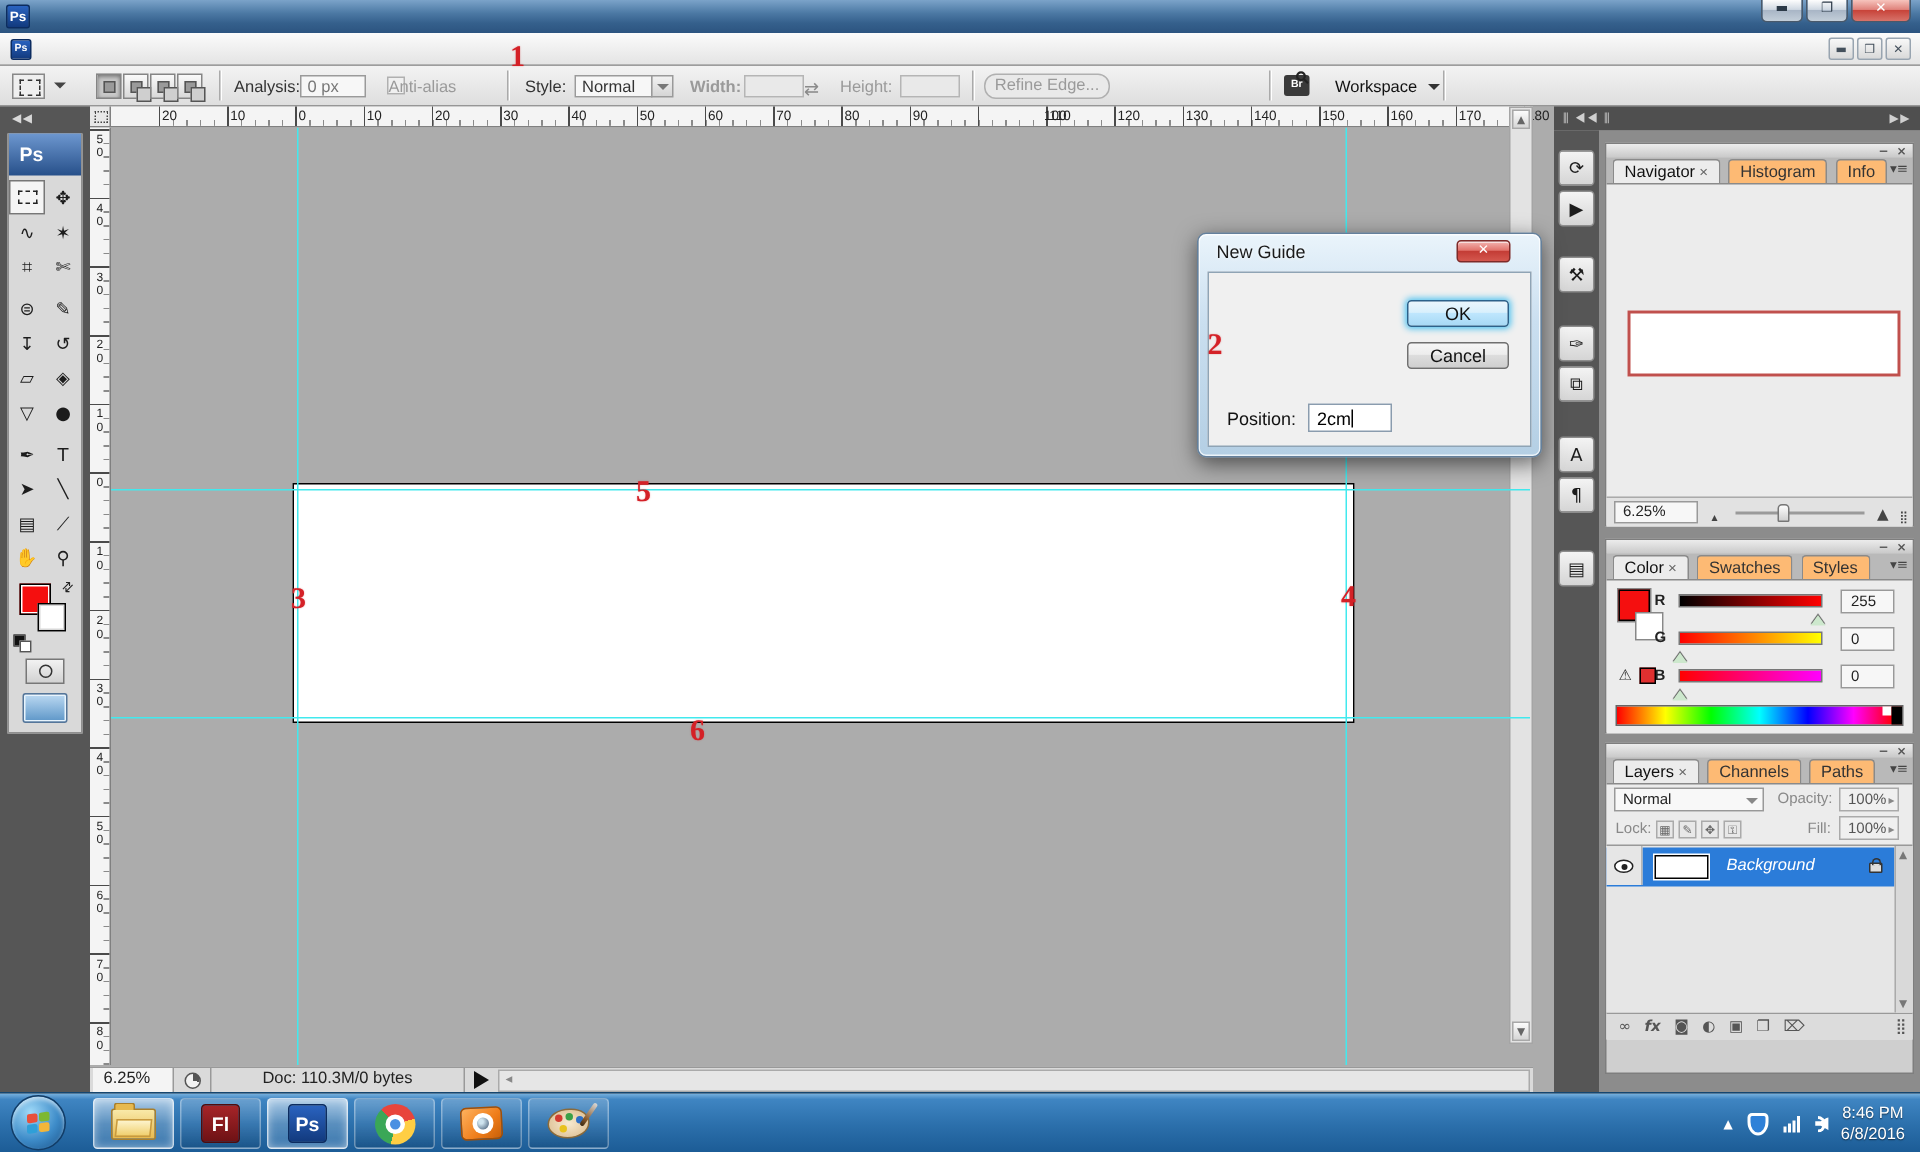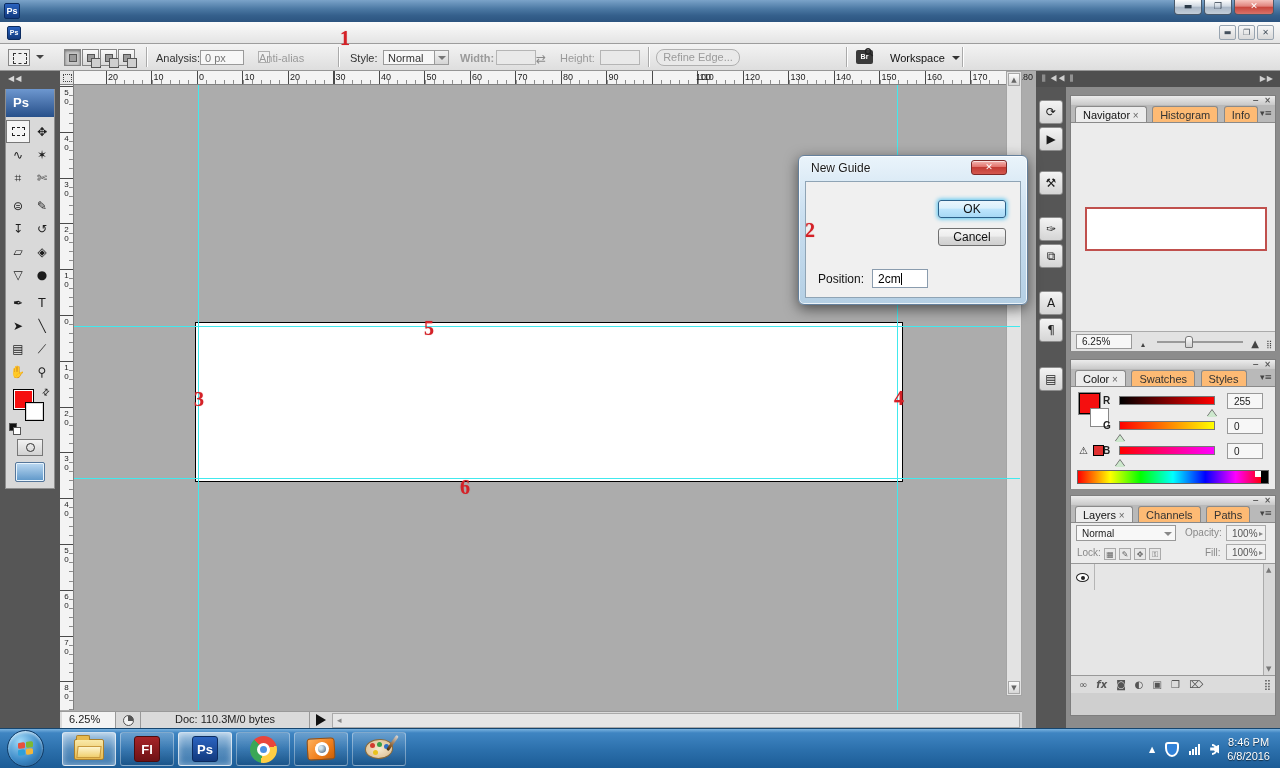--- a/index.html
+++ b/index.html
@@ -554,20 +554,25 @@
         </div>
         <div class="lrow" style="height:19px;">
           <span style="position:absolute;left:6px;top:3px;">Lock:</span>
           <span style="position:absolute;left:30px;top:1px;">
             <span class="lockico">▦</span><span class="lockico">✎</span><span class="lockico">✥</span><span class="lockico">⚿</span>
           </span>
           <span style="position:absolute;left:134px;top:3px;">Fill:</span>
           <span class="pctbox" style="left:155px;top:0;">100%</span>
         </div>
         <div id="layerlist">
+          <div id="layerrow">
+            <span id="laythumb"></span>
+            <span id="layname">Background</span>
+            <span class="cslock" style="right:8px;top:10px;"></span>
+          </div>
           <span id="eyecell">
               <span class="eye"></span>
             </span>
           <div id="layscroll">
             <span style="position:absolute;top:2px;left:2px;font-size:7px;color:#777;font-family:'DejaVu Sans',sans-serif;">▲</span>
             <span style="position:absolute;bottom:2px;left:2px;font-size:7px;color:#777;font-family:'DejaVu Sans',sans-serif;">▼</span>
           </div>
         </div>
         <div id="lay-footer">
           <span>∞</span>

